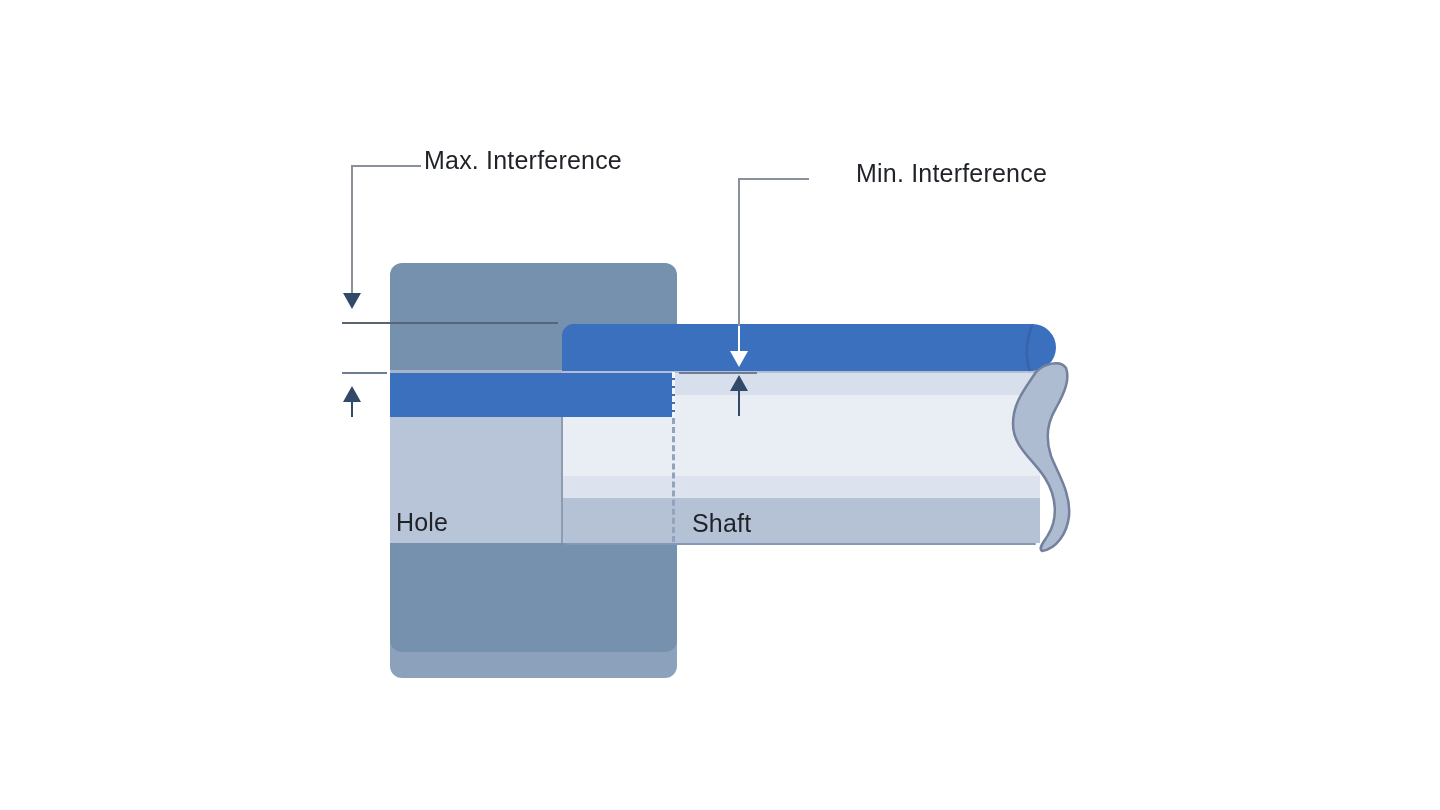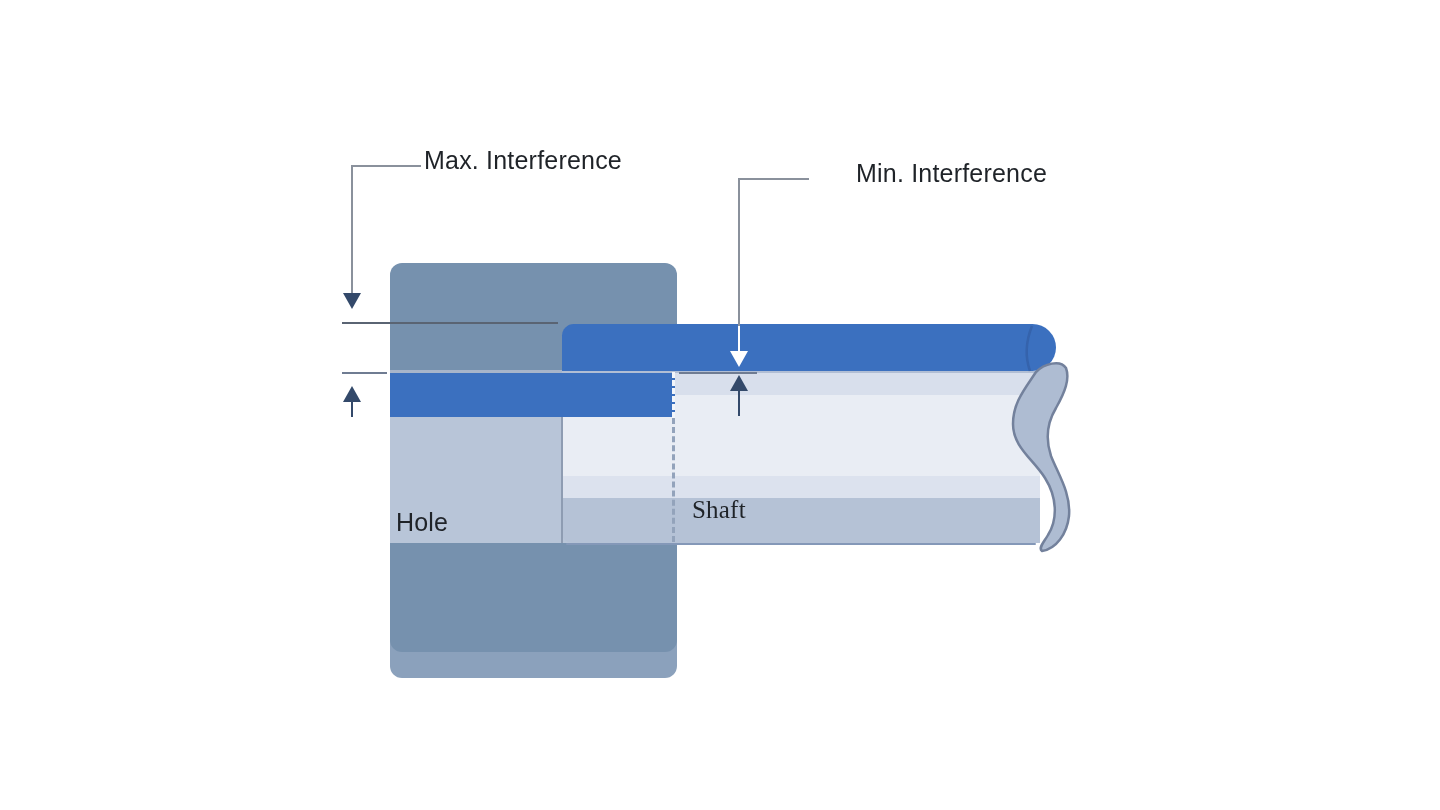--- a/index.html
+++ b/index.html
@@ -101,15 +101,15 @@
     <polygon points="0,0 18,0 9,16" fill="#ffffff"></polygon>
   </svg>
   <div class="abs tick-line" style="left:679px;top:372px;width:78px;"></div>
   <svg class="abs" style="left:730px;top:375px;" width="18" height="17">
     <polygon points="9,0 0,16 18,16" fill="var(--arrow-navy,#33496a)"></polygon>
   </svg>
   <div class="abs arrow-tail" style="left:738px;top:390px;height:26px;"></div>
   <div class="label" style="left:856px;top:160px;">Min. Interference</div>
 
   <div class="label" style="left:396px;top:509px;text-align:right;">Hole</div>
-  <div class="label" style="left:692px;top:496px;font-family:Liberation Serif, serif;">Shaft</div>
+  <div class="label" style="left:692px;top:510px;">Shaft</div>
 
 </div>
 
 </body></html>

